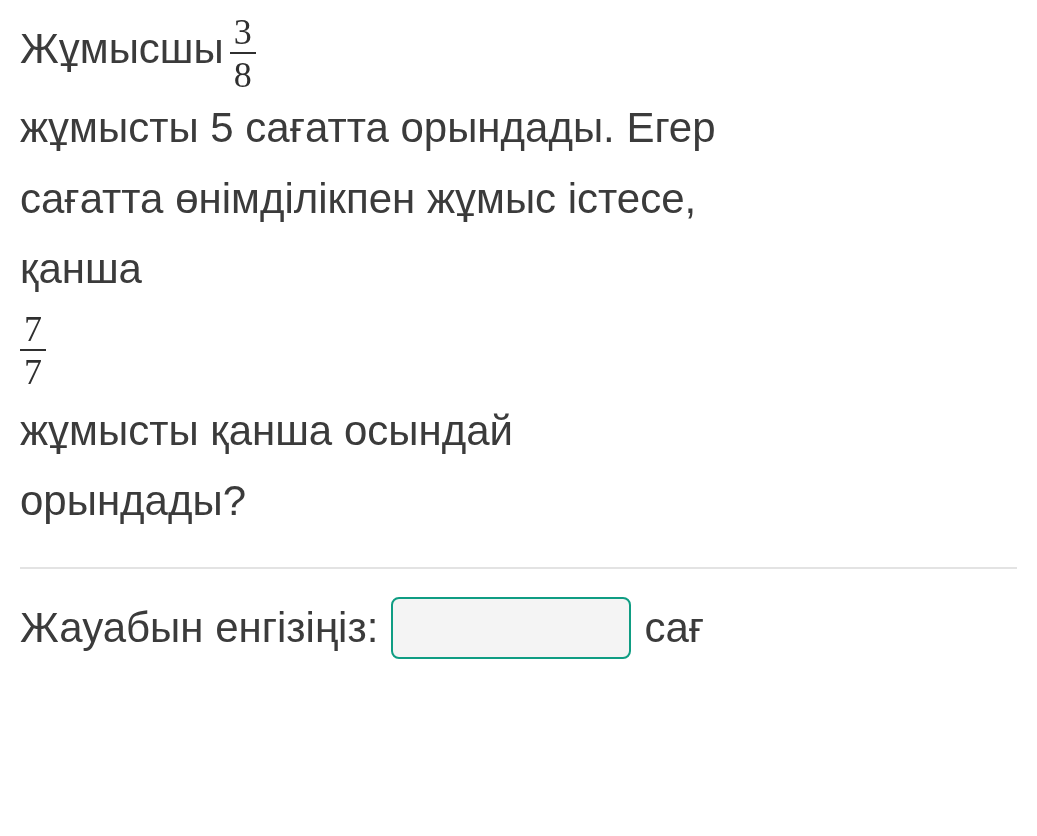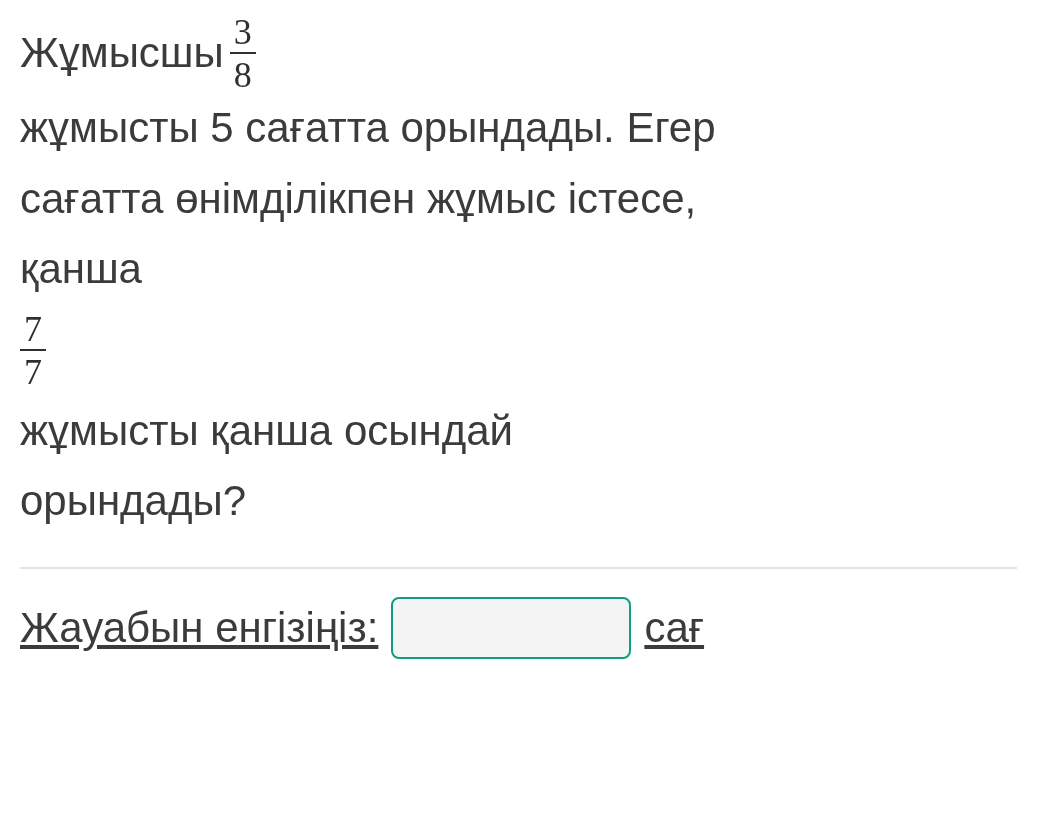--- a/index.html
+++ b/index.html
@@ -18,21 +18,20 @@
   .problem {
     font-size: 42px;
     line-height: 1.68;
     color: #3b3b3b;
   }
   .line {
     display: block;
   }
   .inline-row {
     display: flex;
-    align-items: center;
     flex-wrap: wrap;
   }
   .frac {
     display: inline-flex;
     flex-direction: column;
     align-items: center;
     vertical-align: middle;
     font-family: "Times New Roman", Times, serif;
     line-height: 1;
     font-size: 36px;
@@ -55,21 +54,20 @@
     border: none;
     border-top: 2px solid #e3e3e3;
     margin: 30px 0 28px 0;
   }
   .answer-row {
     display: flex;
     align-items: center;
     font-size: 42px;
     color: #3b3b3b;
     gap: 13px;
-    text-decoration: underline;
   }
   .answer-input {
     width: 240px;
     height: 62px;
     border: 2px solid #0f9d83;
     border-radius: 8px;
     background: #f4f4f4;
     font-size: 36px;
     padding: 0 10px;
     box-sizing: border-box;

